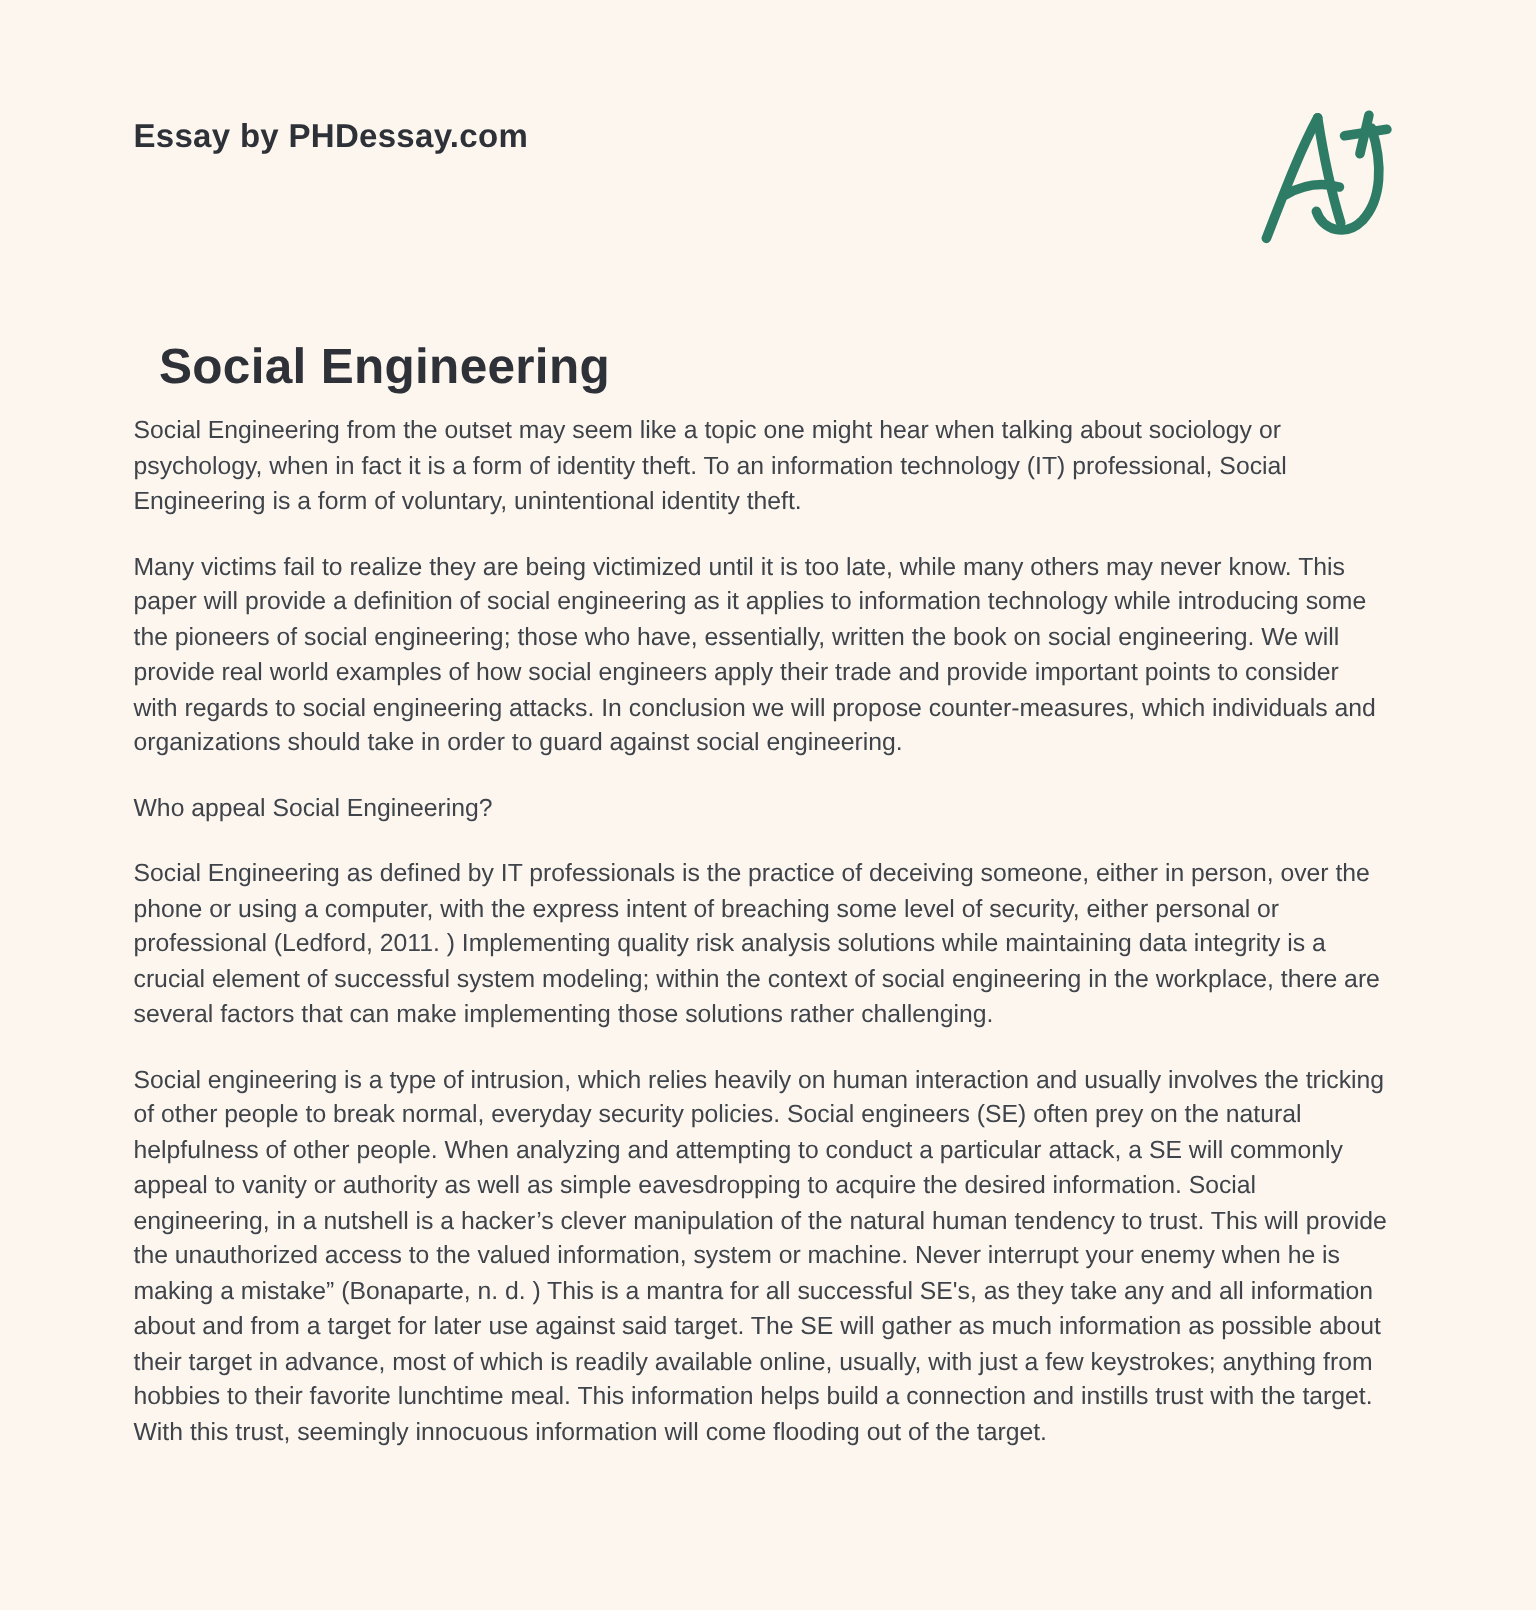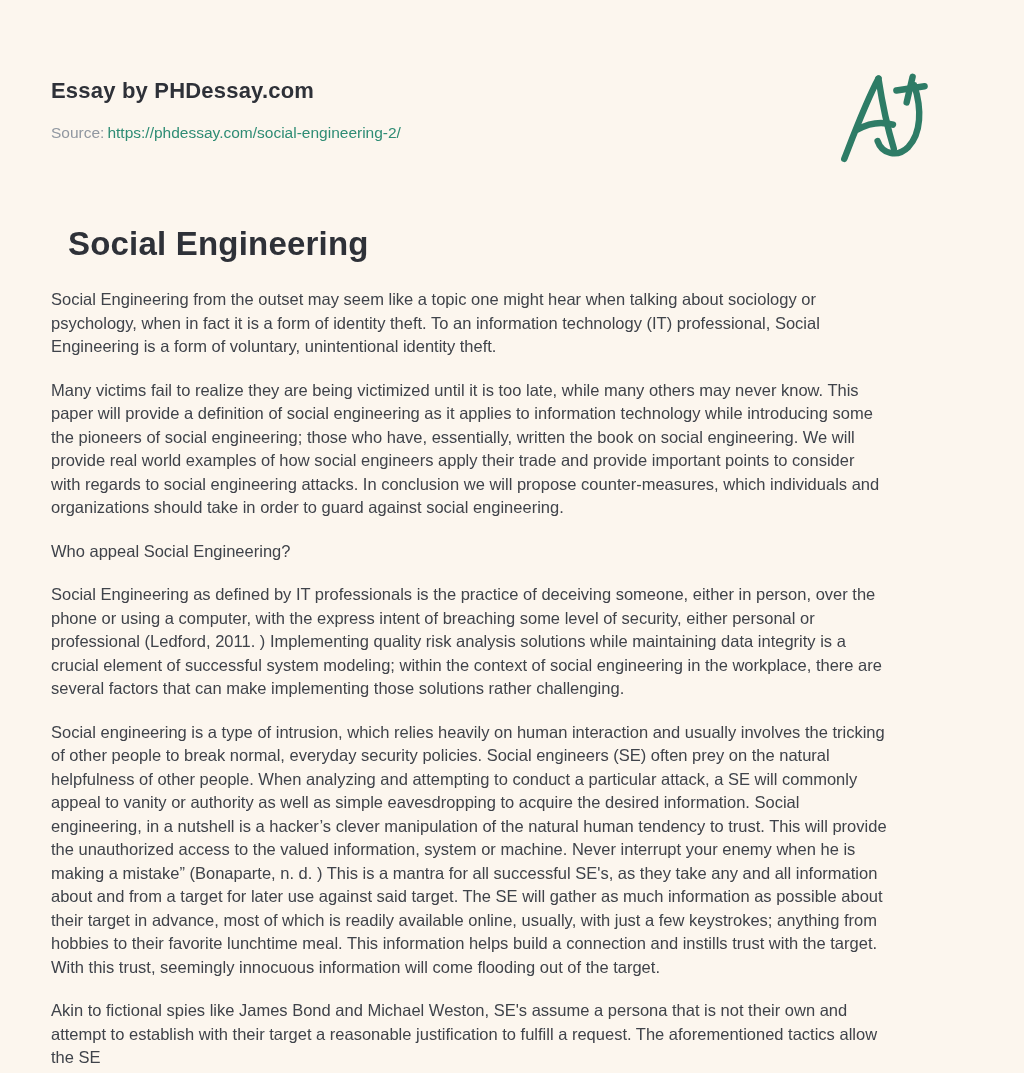--- a/index.html
+++ b/index.html
@@ -7,21 +7,21 @@
   body {
     width: 1024px;
     height: 1073px;
     background: #fcf6ee;
     overflow: hidden;
     font-family: "Liberation Sans", sans-serif;
   }
   .page {
     width: 1024px;
     height: 1073px;
-    padding: 66px 96px 0 51px;
+    padding: 66px 96px 0 89px;
     overflow: hidden;
   }
   .header-row {
     display: flex;
     justify-content: space-between;
     align-items: flex-start;
   }
   .header-title {
     margin-top: 12px;
     font-size: 22px;
@@ -57,34 +57,31 @@
     line-height: 40px;
   }
   .essay-body p {
     margin: 20px 0 0 0;
     max-width: 836px;
     font-size: 16.5px;
     line-height: 23.5px;
     color: #3f434a;
   }
   .essay-body p:first-child {
-    margin-top: 24px;
+    margin-top: 12px;
   }
 </style>
 </head>
 <body>
 
 <div class="page">
 
   <div class="header-row">
     <div class="header-left">
       <div class="header-title">Essay by PHDessay.com</div>
-      <div class="source-line">
-        <span>Source:</span><a class="source-link" href="#">https://phdessay.com/social-engineering-2/</a>
-      </div>
     </div>
     <div class="logo">
       <svg viewBox="0 0 110 110" fill="none" xmlns="http://www.w3.org/2000/svg">
         <g stroke="#2e7c66" stroke-width="7.5" stroke-linecap="round" fill="none">
 
           <path d="M12 104 C 26 68 38 36 52 10"></path>
 
           <path d="M52 10 C 56 36 62 66 70 92"></path>
 
           <path d="M27 70 C 41 62 55 60 69 64"></path>
@@ -100,16 +97,15 @@
   </div>
 
   <h1 class="essay-title">Social Engineering</h1>
 
   <div class="essay-body">
     <p>Social Engineering from the outset may seem like a topic one might hear when talking about sociology or psychology, when in fact it is a form of identity theft. To an information technology (IT) professional, Social Engineering is a form of voluntary, unintentional identity theft.</p>
     <p>Many victims fail to realize they are being victimized until it is too late, while many others may never know. This paper will provide a definition of social engineering as it applies to information technology while introducing some the pioneers of social engineering; those who have, essentially, written the book on social engineering. We will provide real world examples of how social engineers apply their trade and provide important points to consider with regards to social engineering attacks. In conclusion we will propose counter-measures, which individuals and organizations should take in order to guard against social engineering.</p>
     <p>Who appeal Social Engineering?</p>
     <p>Social Engineering as defined by IT professionals is the practice of deceiving someone, either in person, over the phone or using a computer, with the express intent of breaching some level of security, either personal or professional (Ledford, 2011. ) Implementing quality risk analysis solutions while maintaining data integrity is a crucial element of successful system modeling; within the context of social engineering in the workplace, there are several factors that can make implementing those solutions rather challenging.</p>
     <p>Social engineering is a type of intrusion, which relies heavily on human interaction and usually involves the tricking of other people to break normal, everyday security policies. Social engineers (SE) often prey on the natural helpfulness of other people. When analyzing and attempting to conduct a particular attack, a SE will commonly appeal to vanity or authority as well as simple eavesdropping to acquire the desired information. Social engineering, in a nutshell is a hacker’s clever manipulation of the natural human tendency to trust. This will provide the unauthorized access to the valued information, system or machine. Never interrupt your enemy when he is making a mistake” (Bonaparte, n. d. ) This is a mantra for all successful SE's, as they take any and all information about and from a target for later use against said target. The SE will gather as much information as possible about their target in advance, most of which is readily available online, usually, with just a few keystrokes; anything from hobbies to their favorite lunchtime meal. This information helps build a connection and instills trust with the target. With this trust, seemingly innocuous information will come flooding out of the target.</p>
-    <p>Akin to fictional spies like James Bond and Michael Weston, SE's assume a persona that is not their own and attempt to establish with their target a reasonable justification to fulfill a request. The aforementioned tactics allow the SE</p>
   </div>
 
 </div>
 
 </body></html>

